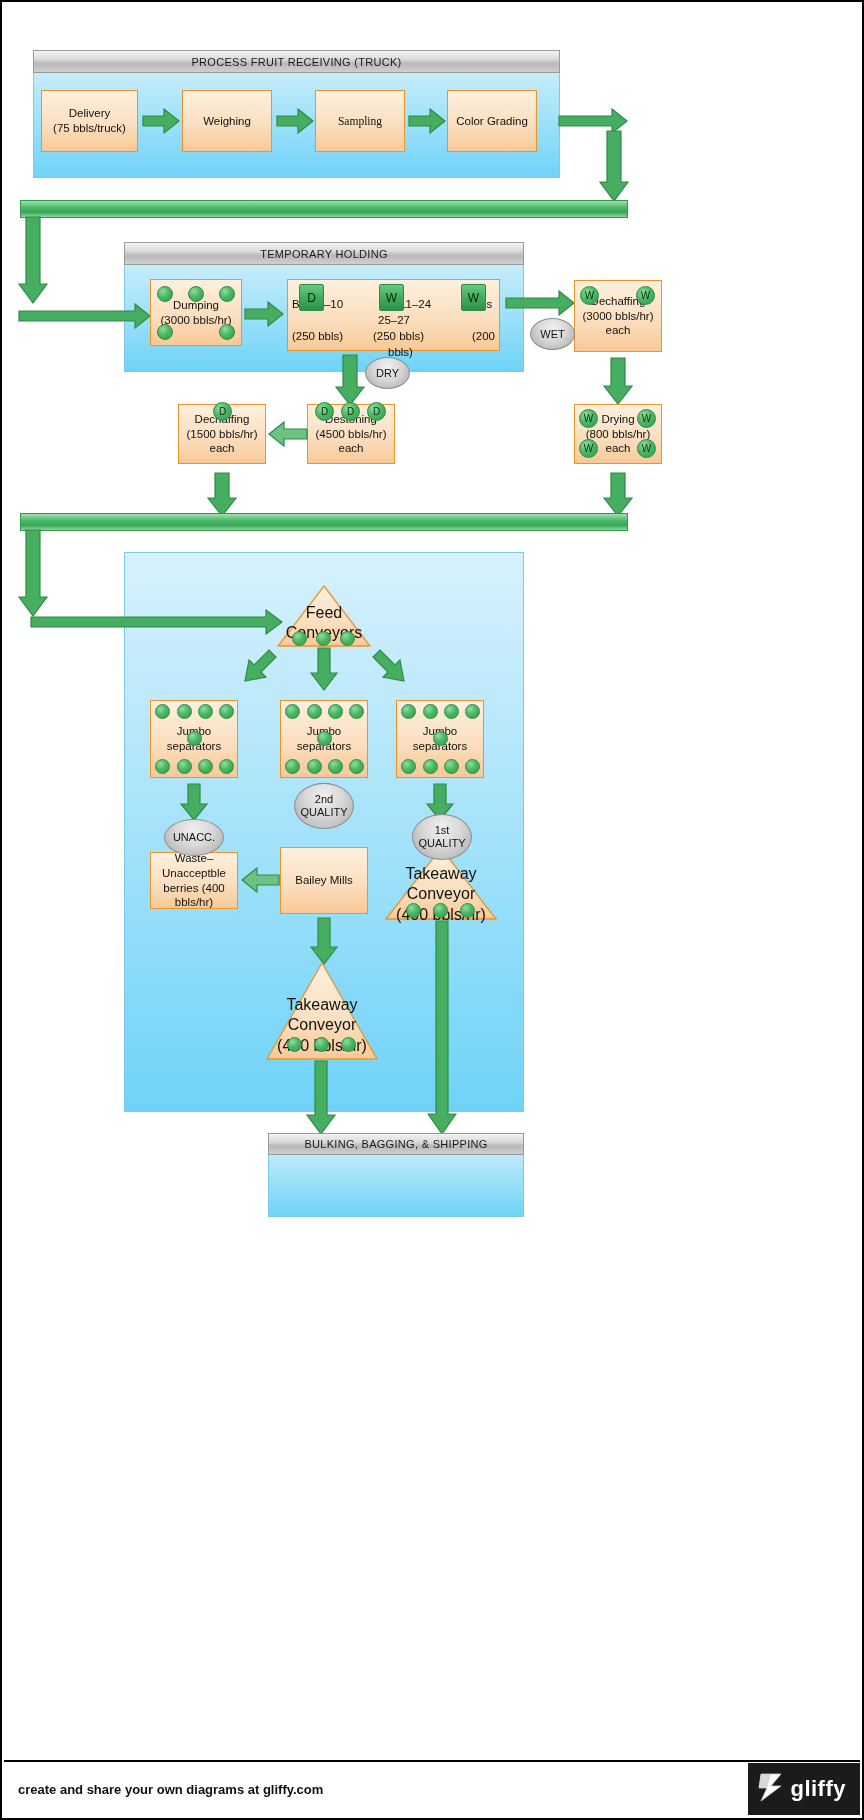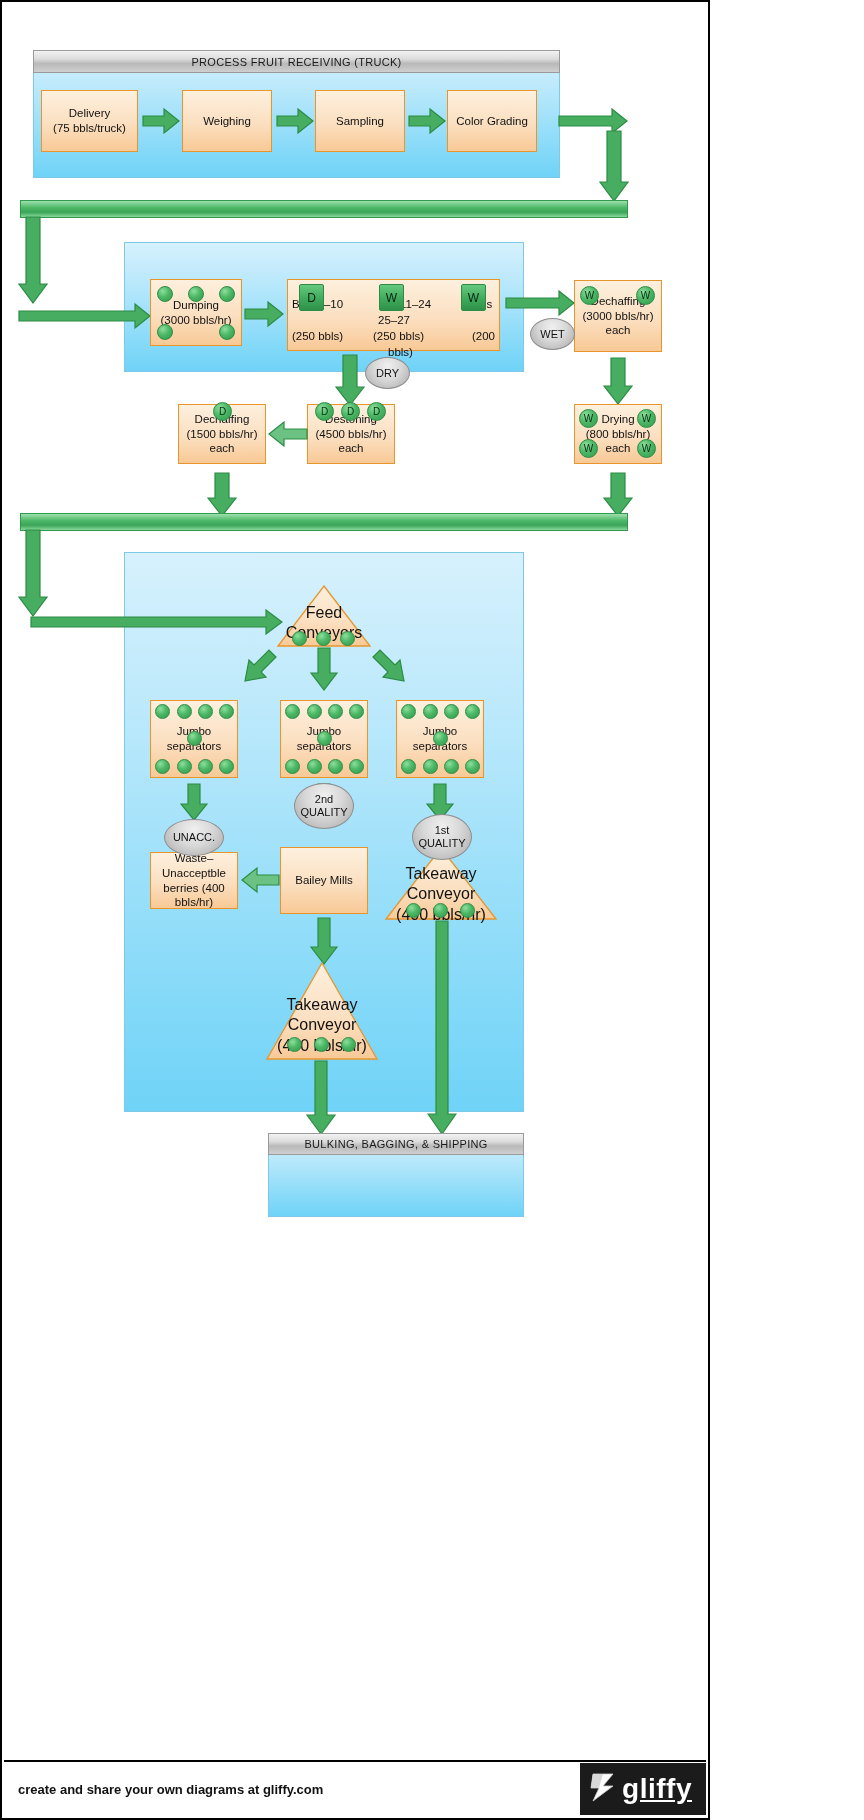--- a/index.html
+++ b/index.html
@@ -8,21 +8,21 @@
   }
   body {
     width: 864px; height: 1820px;
     font-family: "Liberation Sans", sans-serif;
     position: relative;
     overflow: hidden;
   }
   #canvas {
     position: absolute;
     left: 0; top: 0;
-    width: 710px; height: 1820px;
+    width: 864px; height: 1820px;
     background: #ffffff;
     border: 2px solid #000000;
     box-sizing: border-box;
   }
   .abs { position: absolute; box-sizing: border-box; }
 
   
   .panel {
     background: linear-gradient(to bottom, #d7f1fd 0%, #b5e7fb 35%, #6fd3f7 100%);
     border: 1px solid #7ec9e8;
@@ -107,39 +107,39 @@
     padding: 0 14px;
     box-sizing: border-box;
     margin-top: 33px;
   }
   .footer-text { font-size: 13px; color: #111; font-weight: bold; }
   .brand {
     display: flex; align-items: center; gap: 6px;
     background: #1b1b1b; height: 52px; padding: 0 14px 0 10px;
     margin-right: -14px;
   }
-  .brand-name { color: #fff; font-size: 28px; font-weight: bold; letter-spacing: 0.5px; text-decoration: underline; }
+  .brand-name { color: #fff; font-size: 22px; font-weight: bold; letter-spacing: 0.5px; }
 </style>
 </head>
 <body>
 
 <div id="canvas">
 
   <div class="abs panel" style="left:31px; top:48px; width:527px; height:128px;"></div>
   <div class="abs panel-title" style="left:31px; top:48px; width:527px; height:23px;">PROCESS FRUIT RECEIVING (TRUCK)</div>
 
   <div class="abs pbox" style="left:39px; top:88px; width:97px; height:62px;">
     <span class="txt" style="white-space:pre-line;">Delivery
 (75 bbls/truck)</span>
   </div>
   <div class="abs pbox" style="left:180px; top:88px; width:90px; height:62px;">
     <span class="txt" style="white-space:pre-line;">Weighing</span>
   </div>
   <div class="abs pbox" style="left:313px; top:88px; width:90px; height:62px;">
-    <span class="txt" style="white-space:pre-line;">Sampling</span>
+    <span class="txt" style="white-space:pre-line;font-family:Liberation Serif, serif;">Sampling</span>
   </div>
   <div class="abs pbox" style="left:445px; top:88px; width:90px; height:62px;">
     <span class="txt" style="white-space:pre-line;">Color Grading</span>
   </div>
 
   <div class="abs arrow" style="left:140px; top:105px;">
     <svg width="38" height="28" viewBox="0 0 38 28">
         <polygon points="1,9 22,9 22,2 37,14 22,26 22,19 1,19" fill="#46ad61" stroke="#2c8c45" stroke-width="1.2"></polygon>
       </svg>
     </div>
@@ -166,20 +166,21 @@
     </div>
 
   <div class="abs bar" style="left:18px; top:198px; width:608px; height:18px;"></div>
   <div class="abs arrow" style="left:16px; top:214px;">
     <svg width="30" height="88" viewBox="0 0 30 88">
         <polygon points="8,1 22,1 22,68 29,68 15,87 1,68 8,68" fill="#46ad61" stroke="#2c8c45" stroke-width="1.2"></polygon>
       </svg>
     </div>
 
   <div class="abs panel" style="left:122px; top:240px; width:400px; height:130px;"></div>
+  <div class="abs panel-title" style="left:122px; top:240px; width:400px; height:23px;">TEMPORARY HOLDING</div>
 
   <div class="abs arrow" style="left:16px; top:300px;">
     <svg width="133" height="28" viewBox="0 0 133 28">
         <polygon points="1,9 117,9 117,2 132,14 117,26 117,19 1,19" fill="#46ad61" stroke="#2c8c45" stroke-width="1.2"></polygon>
       </svg>
     </div>
 
   <div class="abs pbox" style="left:148px; top:277px; width:92px; height:67px;">
     <span class="txt" style="white-space:pre-line;">Dumping
 (3000 bbls/hr)</span>

